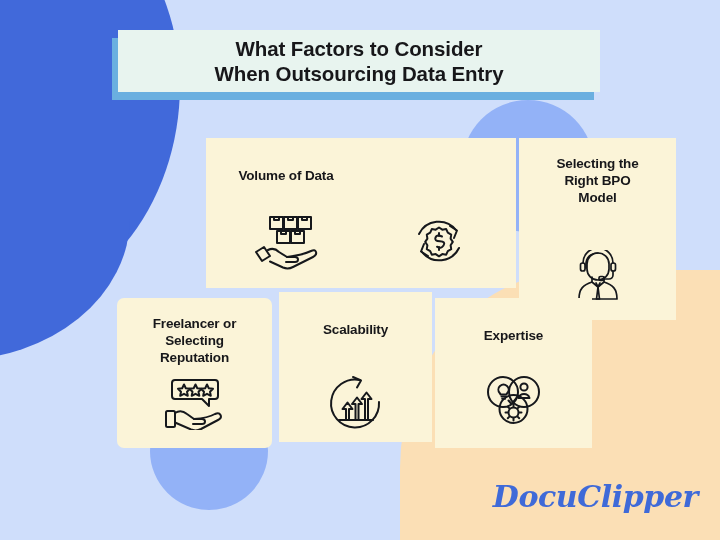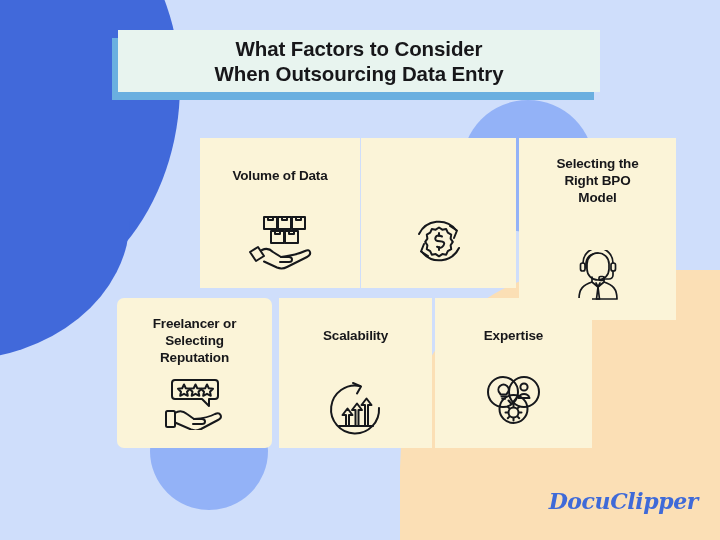--- a/index.html
+++ b/index.html
@@ -118,41 +118,41 @@
     margin-top:auto;
     margin-bottom:18px;
     display:flex;
     align-items:center;
     justify-content:center;
   }
   .card-icon svg{display:block;}
 
   
   .c1{left:45px;top:138px;width:158px;height:150px;}
-  .c2{left:200px;top:138px;width:160px;height:150px;}
+  .c2{left:206px;top:138px;width:160px;height:150px;}
   .c3{left:361px;top:138px;width:155px;height:150px;}
   .c4{left:519px;top:138px;width:157px;height:182px;}
   
   .c5{left:117px;top:298px;width:155px;height:150px;border-radius:7px;}
-  .c6{left:279px;top:298px;width:153px;height:150px;gap:36px;}
+  .c6{left:279px;top:292px;width:153px;height:150px;gap:36px;}
   .c7{left:435px;top:298px;width:157px;height:150px;}
 
   .c4 .card-title,.c5 .card-title{padding-top:0;}
   .c3 .card-title{padding-top:5px;}
   .c2 .card-title,.c1 .card-title{padding-top:12px;}
   .c6 .card-title,.c7 .card-title{padding-top:12px;}
 
   
   .logo{
     position:absolute;
     right:22px;bottom:26px;
     z-index:8;
     color:#3f6ad8;
     font-family:"DejaVu Serif",serif;
-    font-size:22px;
+    font-size:30px;
     font-weight:bold;
     font-style:italic;
     letter-spacing:-0.4px;
     white-space:nowrap;
   }
 </style>
 </head>
 <body>
 
 <div id="stage">

